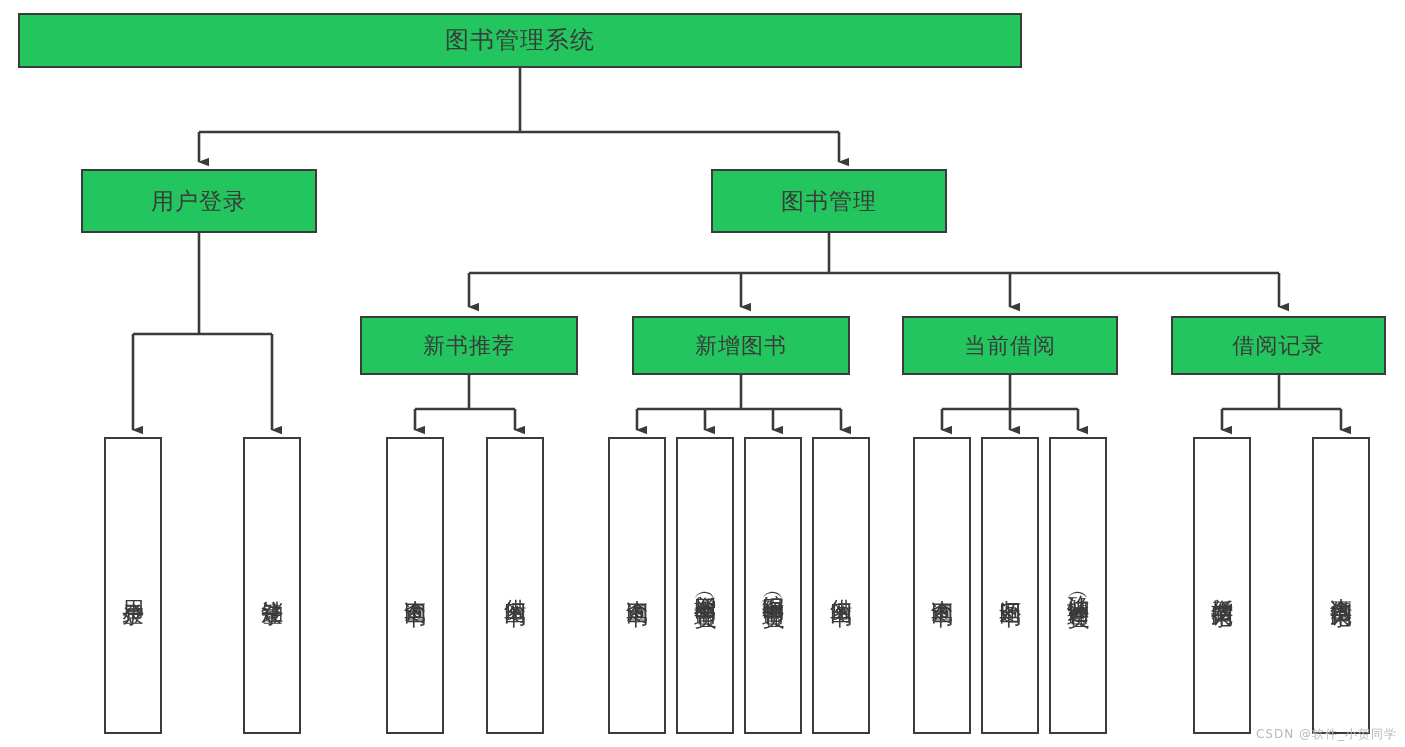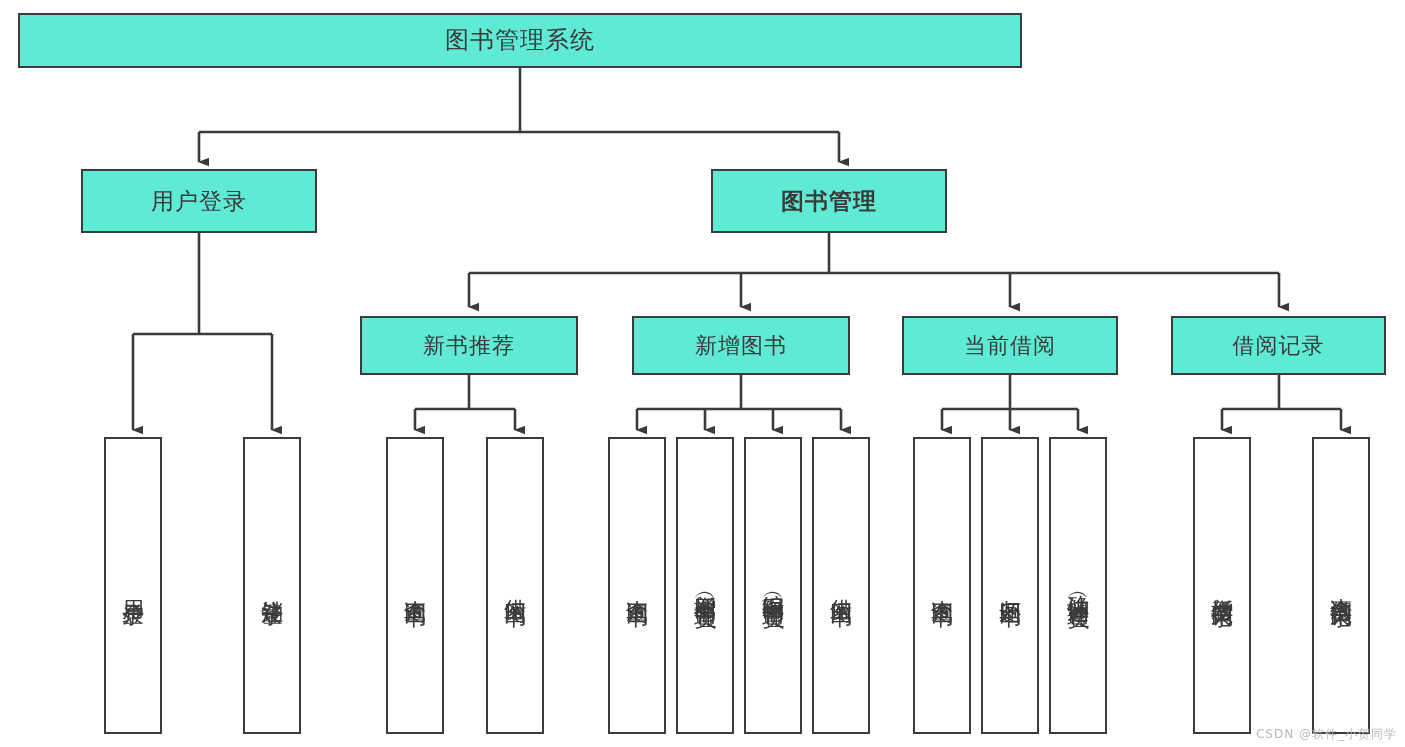--- a/index.html
+++ b/index.html
@@ -1,20 +1,20 @@
 <!DOCTYPE html>
 <html><head>
 <meta charset="utf-8">
 <style>
   html,body{margin:0;padding:0;background:#ffffff;}
   body{font-family:"DejaVu Sans","Liberation Sans",sans-serif;}
   #canvas{position:relative;width:1405px;height:747px;background:#ffffff;overflow:hidden;}
   svg.edges{position:absolute;left:0;top:0;width:1405px;height:747px;pointer-events:none;}
 
-  .node{position:absolute;box-sizing:border-box;background:#5eead4;
+  .node{position:absolute;box-sizing:border-box;background:#22c55e;
         border:2px solid #3b3b3b;display:flex;align-items:center;justify-content:center;}
   .node .lbl{color:#3a3a3a;font-size:23px;line-height:1.15;white-space:nowrap;letter-spacing:1px;}
 
   .node.root .lbl{font-size:24px;}
   .node.lvl2 .lbl{font-size:23px;}
   .node.lvl3 .lbl{font-size:22px;}
 
   .leaf{position:absolute;box-sizing:border-box;background:#ffffff;
         border:2px solid #3b3b3b;display:flex;align-items:center;justify-content:center;}
   .leaf .vlbl{
@@ -81,21 +81,21 @@
     </g>
   </svg>
 
   <div class="node root" style="left:18px;top:13px;width:1004px;height:55px;">
     <span class="lbl">图书管理系统</span>
   </div>
 
   <div class="node lvl2" style="left:81px;top:169px;width:236px;height:64px;">
     <span class="lbl">用户登录</span>
   </div>
-  <div class="node lvl2" style="left:711px;top:169px;width:236px;height:64px;font-weight:bold;">
+  <div class="node lvl2" style="left:711px;top:169px;width:236px;height:64px;">
     <span class="lbl">图书管理</span>
   </div>
 
   <div class="node lvl3" style="left:360px;top:316px;width:218px;height:59px;">
     <span class="lbl">新书推荐</span>
   </div>
   <div class="node lvl3" style="left:632px;top:316px;width:218px;height:59px;">
     <span class="lbl">新增图书</span>
   </div>
   <div class="node lvl3" style="left:1171px;top:316px;width:215px;height:59px;">

